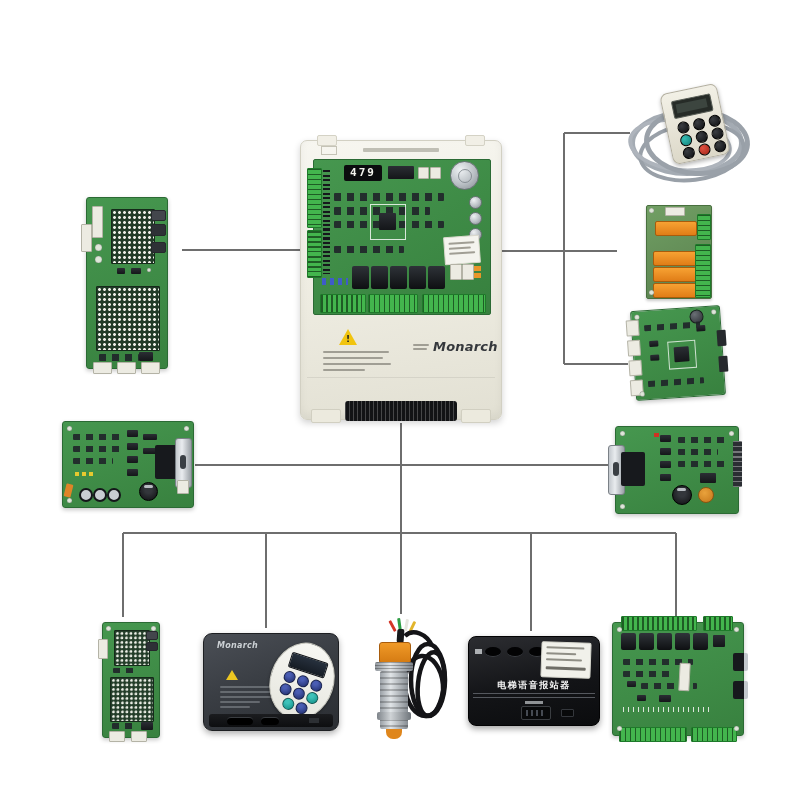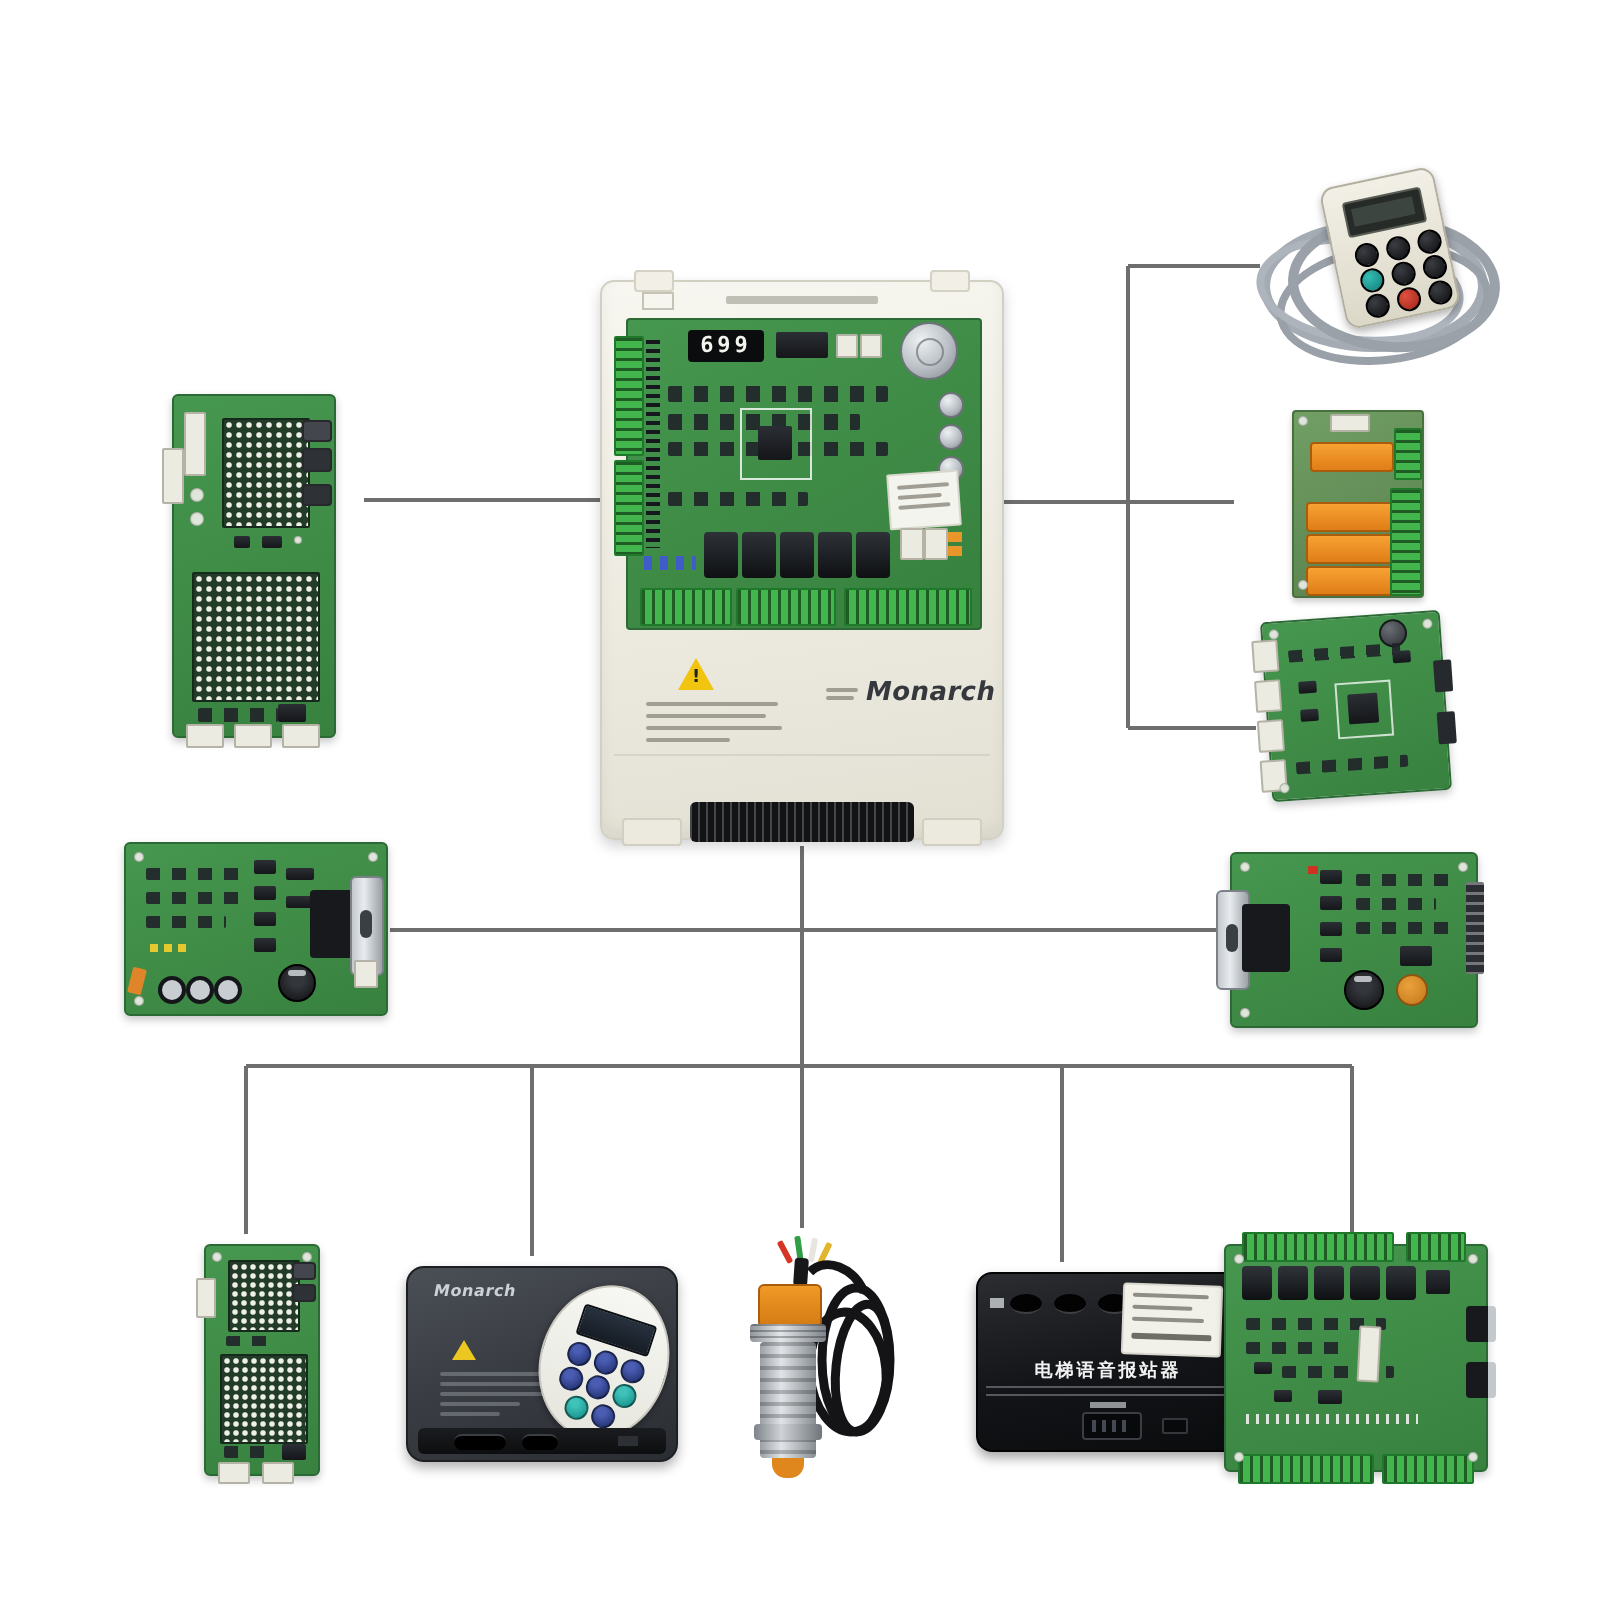--- a/index.html
+++ b/index.html
@@ -123,21 +123,21 @@
   #sn-body{position:absolute;left:15px;top:55px;width:28px;height:58px;border-radius:2px;
       background-image:repeating-linear-gradient(180deg,rgba(0,0,0,.22) 0 2px,transparent 2px 6px),
                        linear-gradient(90deg,#9aa0a6,#e0e4e7 38%,#878d93);}
   #sn-collar{position:absolute;left:12px;top:96px;width:34px;height:8px;border-radius:2px;
       background:linear-gradient(90deg,#7e848a,#cfd3d6 40%,#6f757b);}
   #sn-tip{position:absolute;left:21px;top:113px;width:16px;height:10px;background:#df861c;border-radius:0 0 7px 7px;}
 
   
   #vb{position:absolute;left:468px;top:636px;width:130px;height:88px;border-radius:8px;
       background:linear-gradient(170deg,#2c2d31 0%,#131417 55%,#0b0c0e 100%);
-      border:1px solid #030304;box-shadow:0 3px 6px rgba(0,0,0,.35);margin-left:20px;}
+      border:1px solid #030304;box-shadow:0 3px 6px rgba(0,0,0,.35);}
   .vb-hole{position:absolute;top:10px;width:16px;height:9px;background:#030304;border-radius:50%;border-bottom:1px solid #3c3f44;}
   #vb-label{position:absolute;right:8px;top:5px;width:48px;height:34px;background:#f1f1ea;border:1px solid #d6d6cd;
       transform:rotate(2deg);border-radius:2px;}
   #vb-name{position:absolute;left:0;right:0;top:42px;text-align:center;color:#f2f2f2;
       font-weight:bold;font-size:9px;letter-spacing:1.5px;}
   .vb-line{position:absolute;left:4px;right:4px;height:1px;background:#55585e;}
   #vb-conn{position:absolute;left:52px;top:69px;width:28px;height:12px;background:#08090a;border:1px solid #3a3d41;border-radius:2px;}
   #vb-conn i{position:absolute;left:4px;top:3px;width:20px;height:6px;display:block;
       background-image:repeating-linear-gradient(90deg,#454a52 0 2px,transparent 2px 5px);}
 
@@ -172,21 +172,21 @@
   <div id="ctl">
     <div class="ctl-tab" style="left:16px;"></div>
     <div class="ctl-tab" style="right:16px;"></div>
     <div class="abs" style="left:20px;top:5px;width:14px;height:7px;border:1px solid #c5c3b6;"></div>
     <div class="abs" style="left:62px;top:7px;width:76px;height:4px;background:#b3b1a6;border-radius:1px;opacity:.8;"></div>
 
     <div id="ctl-pcb">
       <div class="tstrip-v" style="left:-7px;top:8px;width:13px;height:58px;"></div>
       <div class="tstrip-v" style="left:-7px;top:70px;width:13px;height:46px;"></div>
       <div class="abs" style="left:9px;top:10px;width:7px;height:104px;background-image:repeating-linear-gradient(180deg,#15181c 0 2px,transparent 2px 4.5px);"></div>
-      <div id="seg">699</div>
+      <div id="seg">479</div>
       <div class="ic" style="left:74px;top:6px;width:26px;height:13px;"></div>
       <div class="whiteconn" style="left:104px;top:7px;width:9px;height:10px;"></div>
       <div class="whiteconn" style="left:116px;top:7px;width:9px;height:10px;"></div>
       <div class="cap-sil" style="left:136px;top:1px;width:27px;height:27px;">
         <div class="abs" style="left:7px;top:7px;width:12px;height:12px;border-radius:50%;border:1px solid #788086;opacity:.8;"></div>
       </div>
       <div class="cap-sil" style="left:155px;top:36px;width:11px;height:11px;"></div>
       <div class="cap-sil" style="left:155px;top:52px;width:11px;height:11px;"></div>
       <div class="cap-sil" style="left:155px;top:68px;width:11px;height:11px;"></div>
       <div class="icrow" style="left:20px;top:33px;width:110px;height:8px;"></div>

